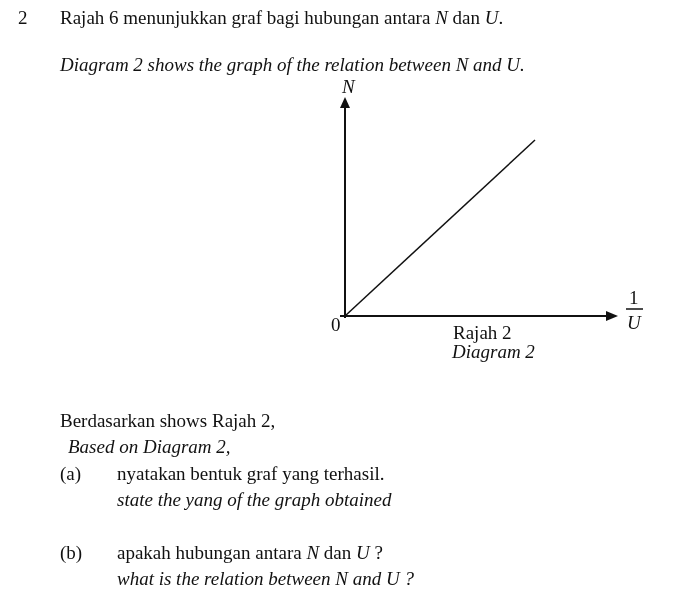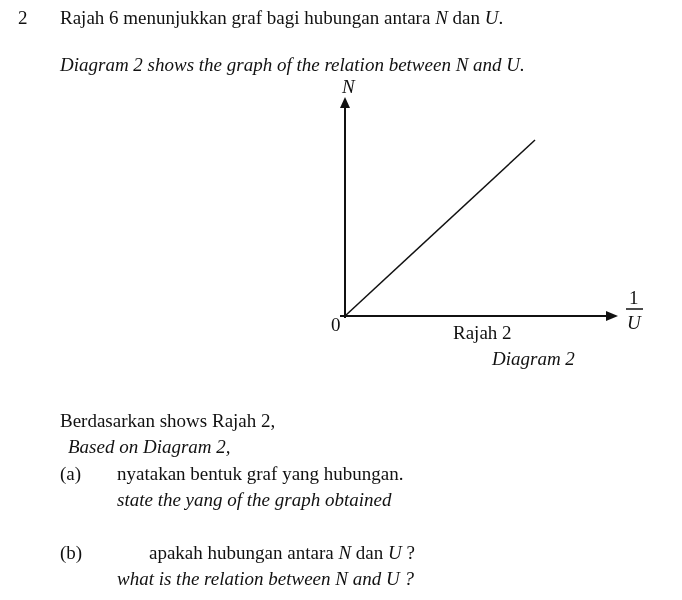--- a/index.html
+++ b/index.html
@@ -25,26 +25,26 @@
   <polygon points="618,316 606,311 606,321" fill="#111"></polygon>
   <line x1="345" y1="316" x2="535" y2="140" stroke="#111" stroke-width="1.5"></line>
   <line x1="626" y1="309" x2="643" y2="309" stroke="#111" stroke-width="1.5"></line>
 </svg>
 
 <div class="abs it" style="left:342px; top:76px;">N</div>
 <div class="abs" style="left:629px; top:287px;">1</div>
 <div class="abs it" style="left:627px; top:312px;">U</div>
 <div class="abs" style="left:331px; top:314px;">0</div>
 <div class="abs" style="left:453px; top:322px;">Rajah 2</div>
-<div class="abs it" style="left:452px; top:348px;margin-left:40px;">Diagram 2</div>
+<div class="abs it" style="left:452px; top:341px;">Diagram 2</div>
 
 <div class="abs" style="left:60px; top:410px;">Berdasarkan shows Rajah 2,</div>
 <div class="abs it" style="left:68px; top:436px;">Based on Diagram 2,</div>
 
 <div class="abs" style="left:60px; top:463px;">(a)</div>
-<div class="abs" style="left:117px; top:463px;">nyatakan bentuk graf yang hubungan.</div>
+<div class="abs" style="left:117px; top:463px;">nyatakan bentuk graf yang terhasil.</div>
 <div class="abs it" style="left:117px; top:489px;">state the yang of the graph obtained</div>
 
 <div class="abs" style="left:60px; top:542px;">(b)</div>
-<div class="abs" style="left:117px; top:542px;margin-left:32px;">
+<div class="abs" style="left:117px; top:542px;">
   <span>apakah hubungan antara </span><span class="it">N</span><span> dan </span><span class="it">U</span><span> ?</span>
 </div>
 <div class="abs it" style="left:117px; top:568px;">what is the relation between N and U ?</div>
 
 </body></html>

